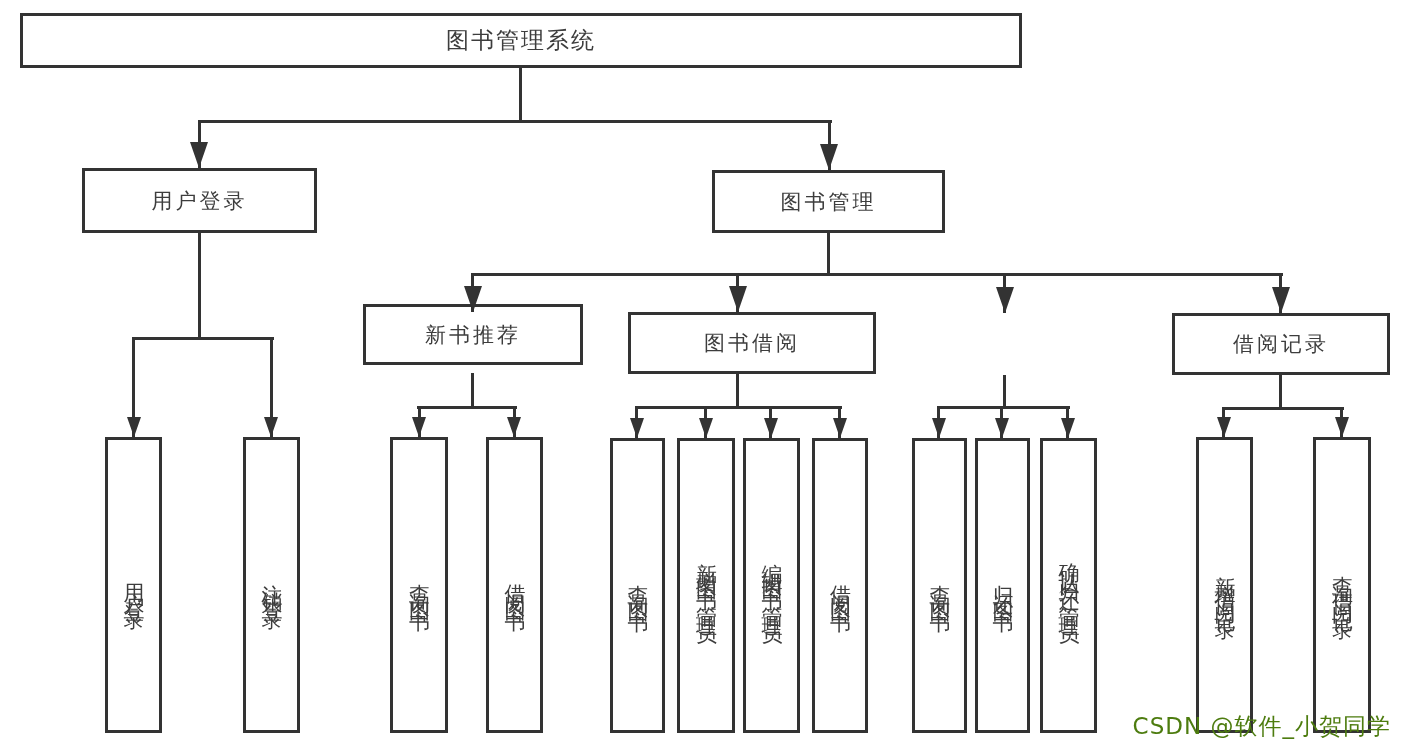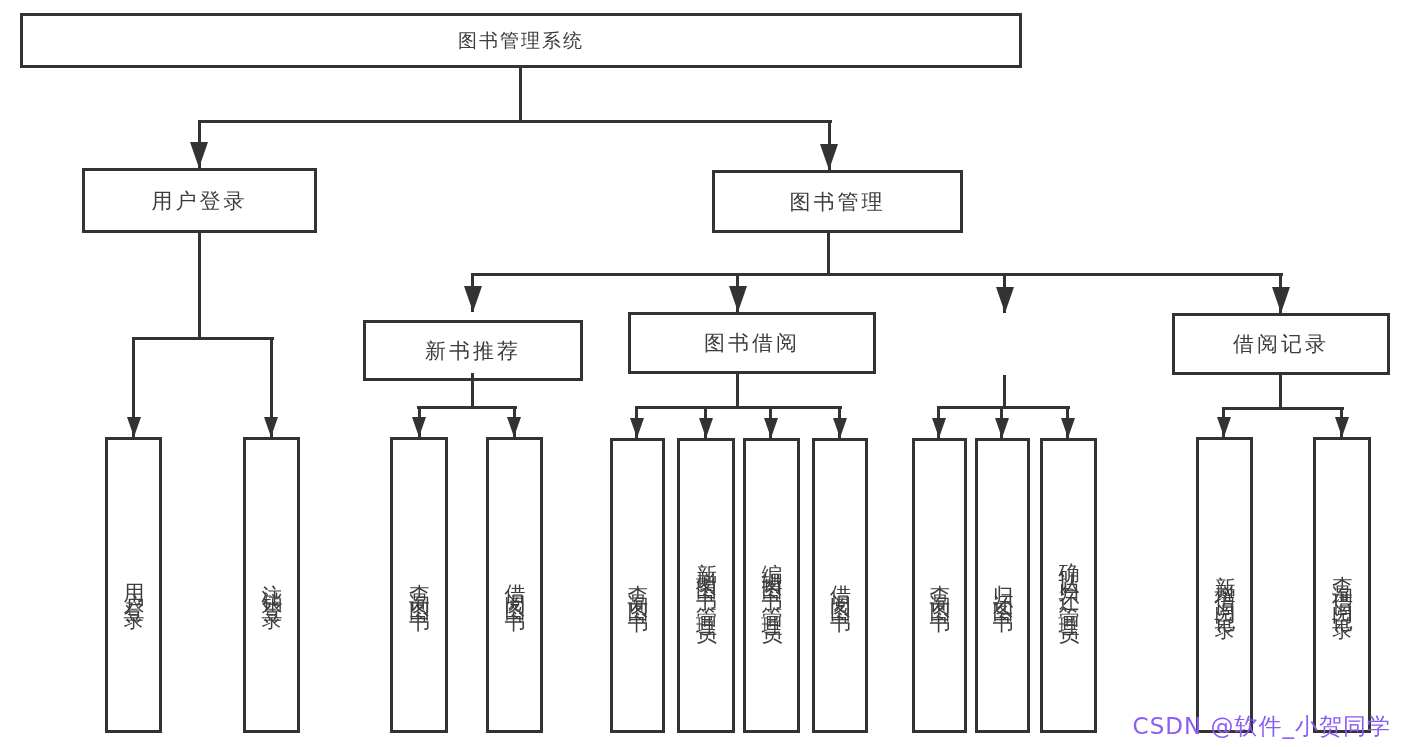--- a/index.html
+++ b/index.html
@@ -20,21 +20,21 @@
     align-items: center;
     justify-content: center;
     color: #3d3d3d;
   }
   .h-label {
     font-size: 21px;
     letter-spacing: 3px;
     white-space: nowrap;
     color: #3d3d3d;
   }
-  .root-label { font-size: 19px; letter-spacing: 2px; text-align: center; }
+  .root-label { font-size: 23px; letter-spacing: 2px; text-align: center; }
   .leaf .v-label {
     writing-mode: vertical-rl;
     text-orientation: mixed;
     font-size: 21px;
     letter-spacing: 0.42em;
     line-height: 1;
     color: #3d3d3d;
   }
   .vline { position: absolute; width: 3px; background: #333333; }
   .hline { position: absolute; height: 3px; background: #333333; }
@@ -48,42 +48,42 @@
   .arrow.big {
     border-left-width: 9px;
     border-right-width: 9px;
     border-top-width: 26px;
   }
   .watermark {
     position: absolute;
     right: 14px;
     bottom: 5px;
     font-size: 23px;
-    color: #8b5cf6;
+    color: #4d7c0f;
     letter-spacing: 1px;
     white-space: nowrap;
   }
 </style>
 </head>
 <body>
 
 <div class="canvas">
 
   <div class="node" style="left:20px; top:13px; width:1002px; height:55px;">
     <span class="h-label root-label">图书管理系统</span>
   </div>
 
   <div class="node" style="left:82px; top:168px; width:235px; height:65px;">
     <span class="h-label">用户登录</span>
   </div>
-  <div class="node" style="left:712px; top:170px; width:251px; height:63px;">
+  <div class="node" style="left:712px; top:170px; width:233px; height:63px;">
     <span class="h-label">图书管理</span>
   </div>
 
-  <div class="node" style="left:363px; top:320px; width:220px; height:61px;">
+  <div class="node" style="left:363px; top:304px; width:220px; height:61px;">
     <span class="h-label">新书推荐</span>
   </div>
   <div class="node" style="left:628px; top:312px; width:248px; height:62px;">
     <span class="h-label">图书借阅</span>
   </div>
   <div class="node" style="left:1172px; top:313px; width:218px; height:62px;">
     <span class="h-label">借阅记录</span>
   </div>
 
   <div class="node leaf" style="left:105px; top:437px; width:57px; height:296px;">

